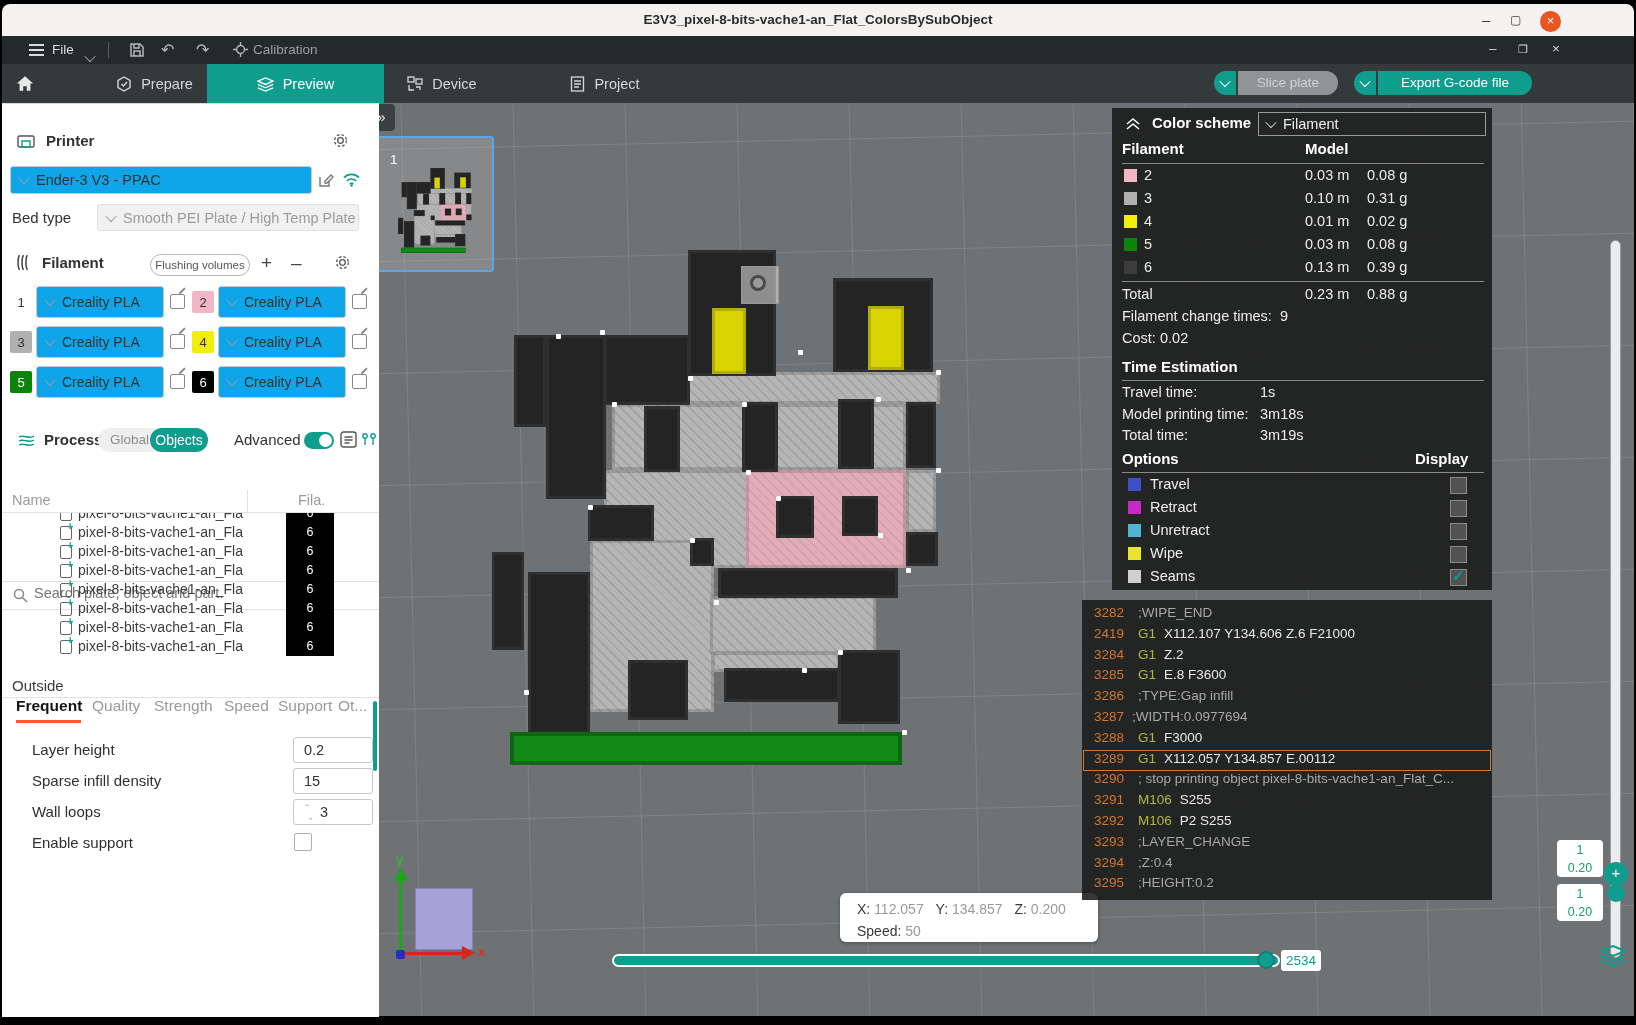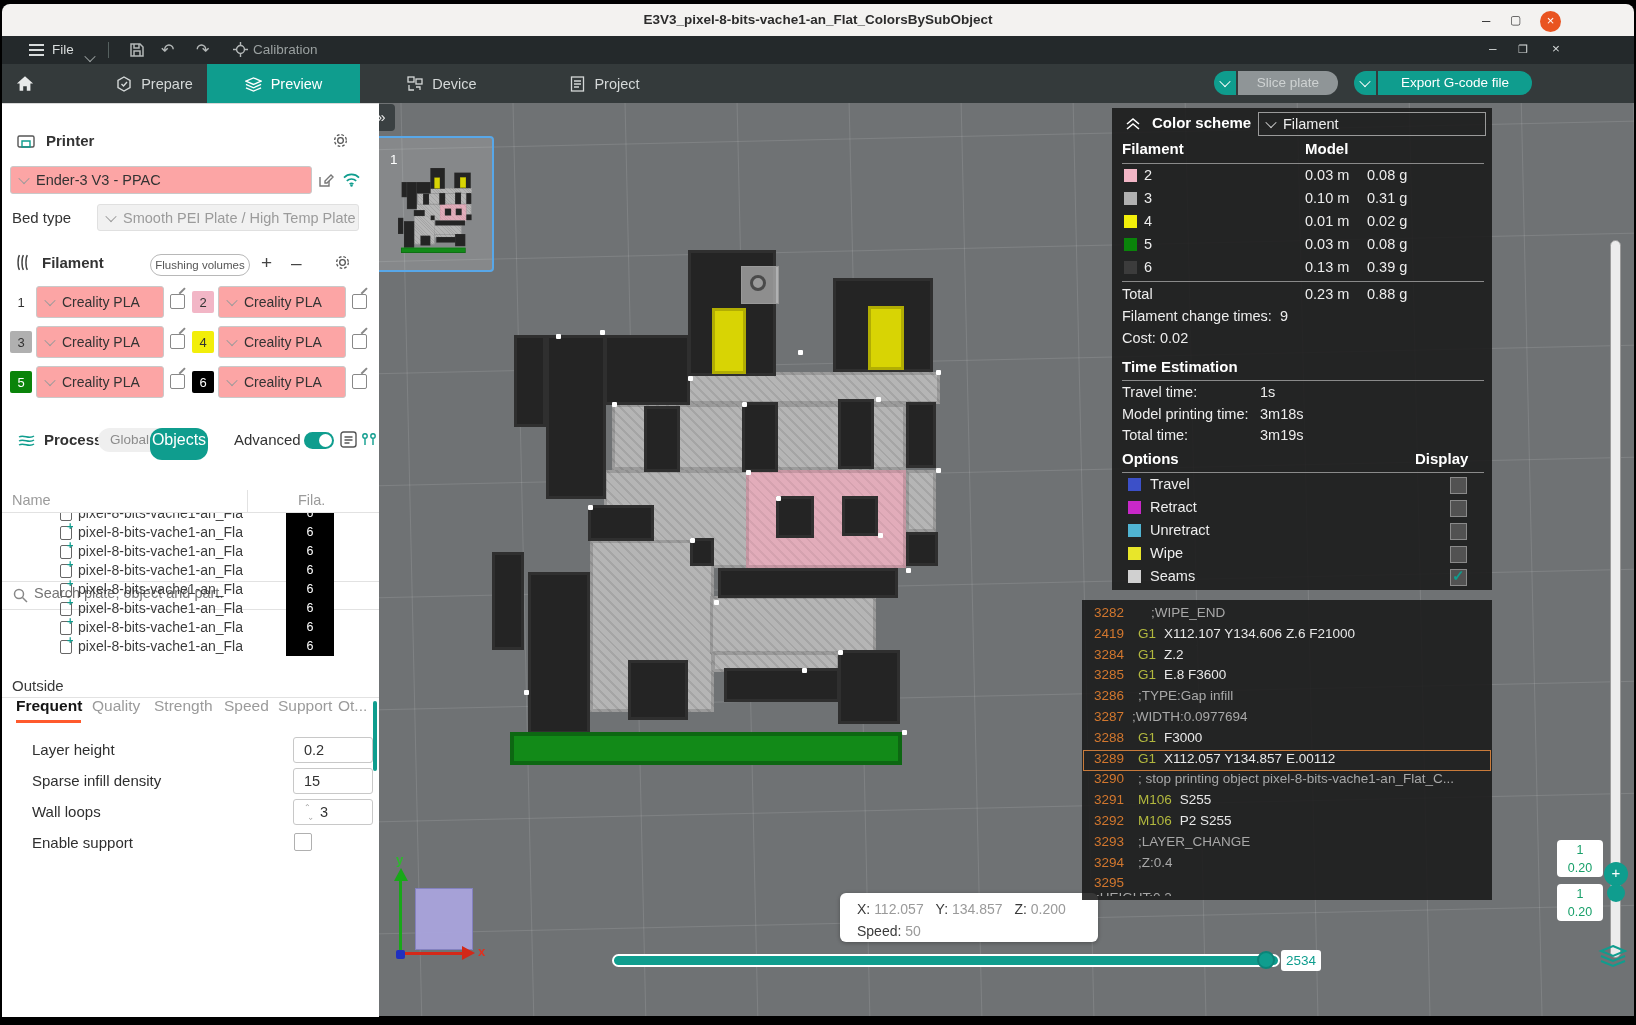--- a/index.html
+++ b/index.html
@@ -18,21 +18,21 @@
   .mm-dim{color:#9aa0a0;}
   
   .tabbar{left:2px;top:64px;width:1632px;height:39px;background:#343a3b;}
   .tab{height:39px;display:flex;align-items:center;gap:9px;color:#d4d8d8;font-size:14.5px;justify-content:center;}
   .tab.active{background:#0f9d8e;color:#fff;}
   .pill{border-radius:14px;font-size:13.5px;text-align:center;}
   .chevbtn{width:22px;height:24px;background:#0f9d8e;border-radius:12px 0 0 12px;color:#fff;display:flex;align-items:center;justify-content:center;}
   
   .lpanel{left:2px;top:103px;width:377px;height:913px;background:#fff;border-top:1px solid #d8d8d8;}
   .sec-title{font-size:15px;font-weight:bold;color:#333;}
-  .sel{border:1px solid #c9c9c9;border-radius:3px;background:#fca5a5;color:#333;font-size:14.5px;display:flex;align-items:center;gap:8px;padding-left:9px;box-sizing:border-box;}
+  .sel{border:1px solid #c9c9c9;border-radius:3px;background:#0ea5e9;color:#333;font-size:14.5px;display:flex;align-items:center;gap:8px;padding-left:9px;box-sizing:border-box;}
   .sel.dis{background:#f1f1f1;color:#9b9b9b;border-color:#e0e0e0;}
   .numbox{width:22px;height:22px;font-size:13px;display:flex;align-items:center;justify-content:center;border-radius:2px;}
   .tealpill{background:#0f9d8e;color:#fff;border-radius:12px;}
   .greypill{color:#8c8c8c;}
   .toggle{width:30px;height:17px;border-radius:9px;background:#0f9d8e;position:relative;}
   .toggle::after{content:"";position:absolute;right:2px;top:2px;width:13px;height:13px;border-radius:50%;background:#fff;}
   .searchrow{left:0;top:477px;width:377px;height:27px;border-top:1px solid #e2e2e2;border-bottom:1px solid #e2e2e2;}
   .searchrow input{position:absolute;left:30px;top:2px;width:330px;border:0;outline:0;font-size:14.5px;color:#555;font-family:inherit;background:transparent;}
   .th{font-size:14.5px;color:#9b9b9b;}
   .objrow{position:absolute;left:0;width:377px;height:19px;}
@@ -116,21 +116,21 @@
   <svg class="abs" style="left:14px;top:11px;" width="18" height="17" viewBox="0 0 20 18">
       <path fill="#e8eaea" d="M1 9 10 1l9 8h-3v8h-4v-5H8v5H4V9z"></path>
     </svg>
   <div class="abs tab" style="left:100px;width:105px;">
     <svg width="16" height="16" viewBox="0 0 16 16">
         <path fill="none" stroke="#d4d8d8" stroke-width="1.4" d="M8 1l6 3.5v7L8 15l-6-3.5v-7z"></path>
         <path fill="none" stroke="#d4d8d8" stroke-width="1.4" d="M5.5 8l2 2 3.5-4"></path>
       </svg>
     <span>Prepare</span>
   </div>
-  <div class="abs tab active" style="left:205px;width:153px;">
+  <div class="abs tab active" style="left:205px;width:177px;">
     <svg width="17" height="16" viewBox="0 0 18 16">
         <path fill="none" stroke="#fff" stroke-width="1.4" d="M1 5l8-3.5L17 5 9 8.5zM1 8.5L9 12l8-3.5M1 12L9 15.5 17 12"></path>
       </svg>
     <span>Preview</span>
   </div>
   <div class="abs tab" style="left:390px;width:100px;">
     <svg width="16" height="16" viewBox="0 0 16 16">
         <rect x="1" y="1" width="6" height="5" fill="none" stroke="#d4d8d8" stroke-width="1.3"></rect>
         <rect x="9" y="3" width="6" height="5" fill="none" stroke="#d4d8d8" stroke-width="1.3"></rect>
         <path fill="none" stroke="#d4d8d8" stroke-width="1.3" d="M2 9v5h5M9 11h4v3"></path>
@@ -393,21 +393,21 @@
         <div class="sw" style="left: 16px; background: rgb(208, 208, 208);"></div>
         <div class="rp-label abs" style="left: 38px; top: 1px;">Seams</div>
         <div class="cbx" style="left: 338px; top: 2px;">
           <div style="position: absolute; left: 1px; top: -3px; color: rgb(15, 157, 142); font-size: 15px; font-weight: bold;">✓</div>
         </div>
       </div>
     </div>
 </div>
 
 <div class="abs darkpane" style="left:1082px;top:600px;width:410px;height:300px;overflow:hidden;" id="gcode-panel">
-    <div class="gline gcomment" style="top: 5px; gap: 13px;">
+    <div class="gline gcomment" style="top: 5px;">
       <div class="gnum">3282</div>
       <div class="gtxt" style="margin-left: 14px;">;WIPE_END</div>
     </div>
     <div class="gline" style="top: 25.8px;">
       <div class="gnum">2419</div>
       <div class="gcmd">G1</div>
       <div class="gtxt">X112.107 Y134.606 Z.6 F21000</div>
     </div>
     <div class="gline" style="top: 46.6px;">
       <div class="gnum">3284</div>
@@ -453,21 +453,21 @@
       <div class="gtxt">P2 S255</div>
     </div>
     <div class="gline gcomment" style="top: 233.8px;">
       <div class="gnum">3293</div>
       <div class="gtxt" style="margin-left: 14px;">;LAYER_CHANGE</div>
     </div>
     <div class="gline gcomment" style="top: 254.6px;">
       <div class="gnum">3294</div>
       <div class="gtxt" style="margin-left: 14px;">;Z:0.4</div>
     </div>
-    <div class="gline gcomment" style="top: 275.4px; flex-direction: column;">
+    <div class="gline gcomment" style="top: 275.4px;">
       <div class="gnum">3295</div>
       <div class="gtxt" style="margin-left: 14px;">;HEIGHT:0.2</div>
     </div>
   </div>
 
 <div class="abs lpanel">
 
   <svg class="abs" style="left:15px;top:29px;" width="18" height="17" viewBox="0 0 18 17">
       <rect x="1" y="3" width="16" height="11" rx="1.5" fill="none" stroke="#555" stroke-width="1.4"></rect>
       <path fill="none" stroke="#0f9d8e" stroke-width="1.4" d="M5 8h8v6H5z"></path>
@@ -556,21 +556,21 @@
         <div style="position: absolute; left: 7px; top: -5px; width: 8px; height: 1.6px; background: rgb(136, 136, 136); transform: rotate(-45deg);"></div>
       </div>
     </div>
 
   <svg class="abs" style="left:15px;top:329px;" width="19" height="16" viewBox="0 0 19 16">
       <path fill="none" stroke="#0f9d8e" stroke-width="1.4" d="M2 4c5-3 10 3 15-1M2 8c5-3 10 3 15-1M2 12c5-3 10 3 15-1"></path>
     </svg>
   <span class="abs sec-title" style="left:42px;top:327px;">Process</span>
   <div class="abs" style="left:96px;top:324px;width:108px;height:24px;background:#efefef;border-radius:13px;"></div>
   <span class="abs greypill" style="left:108px;top:328px;font-size:13.5px;">Global</span>
-  <div class="abs tealpill" style="left:148px;top:324px;width:58px;height:32px;font-size:16px;text-align:center;line-height:24px;">Objects</div>
+  <div class="abs tealpill" style="left:148px;top:324px;width:58px;height:24px;font-size:14px;text-align:center;line-height:24px;">Objects</div>
   <span class="abs" style="left:232px;top:327px;font-size:15px;color:#333;">Advanced</span>
   <div class="abs toggle" style="left:302px;top:328px;"></div>
   <svg class="abs" style="left:338px;top:327px;" width="17" height="17" viewBox="0 0 17 17">
       <rect x="1" y="1" width="15" height="15" rx="2.5" fill="none" stroke="#555" stroke-width="1.4"></rect>
       <path stroke="#555" stroke-width="1.4" d="M4.5 6h8M4.5 9h8M4.5 12h5"></path>
     </svg>
   <svg class="abs" style="left:359px;top:327px;" width="16" height="17" viewBox="0 0 16 17">
       <circle cx="4" cy="5" r="2.2" fill="none" stroke="#0f9d8e" stroke-width="1.4"></circle>
       <circle cx="12" cy="5" r="2.2" fill="none" stroke="#0f9d8e" stroke-width="1.4"></circle>
       <path stroke="#0f9d8e" stroke-width="1.4" d="M4 8v6M12 8v6"></path>

